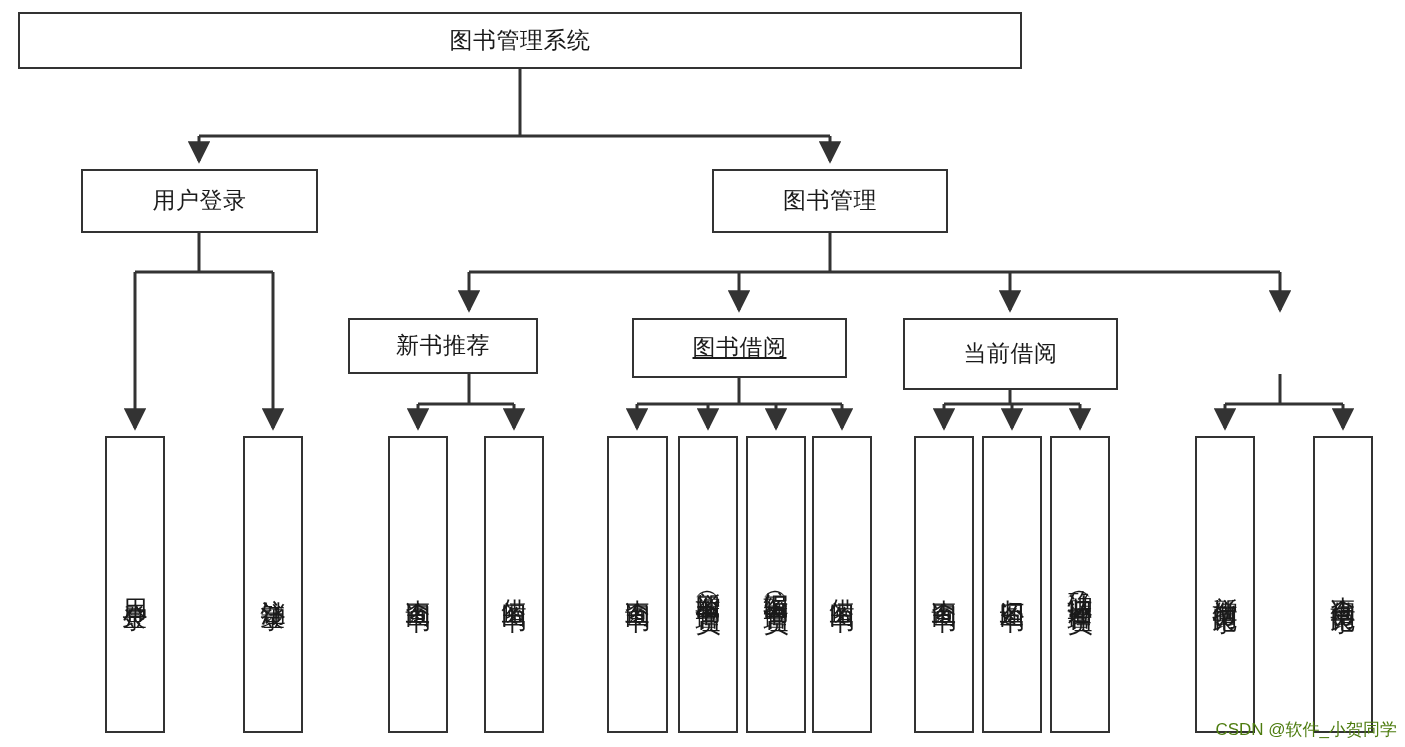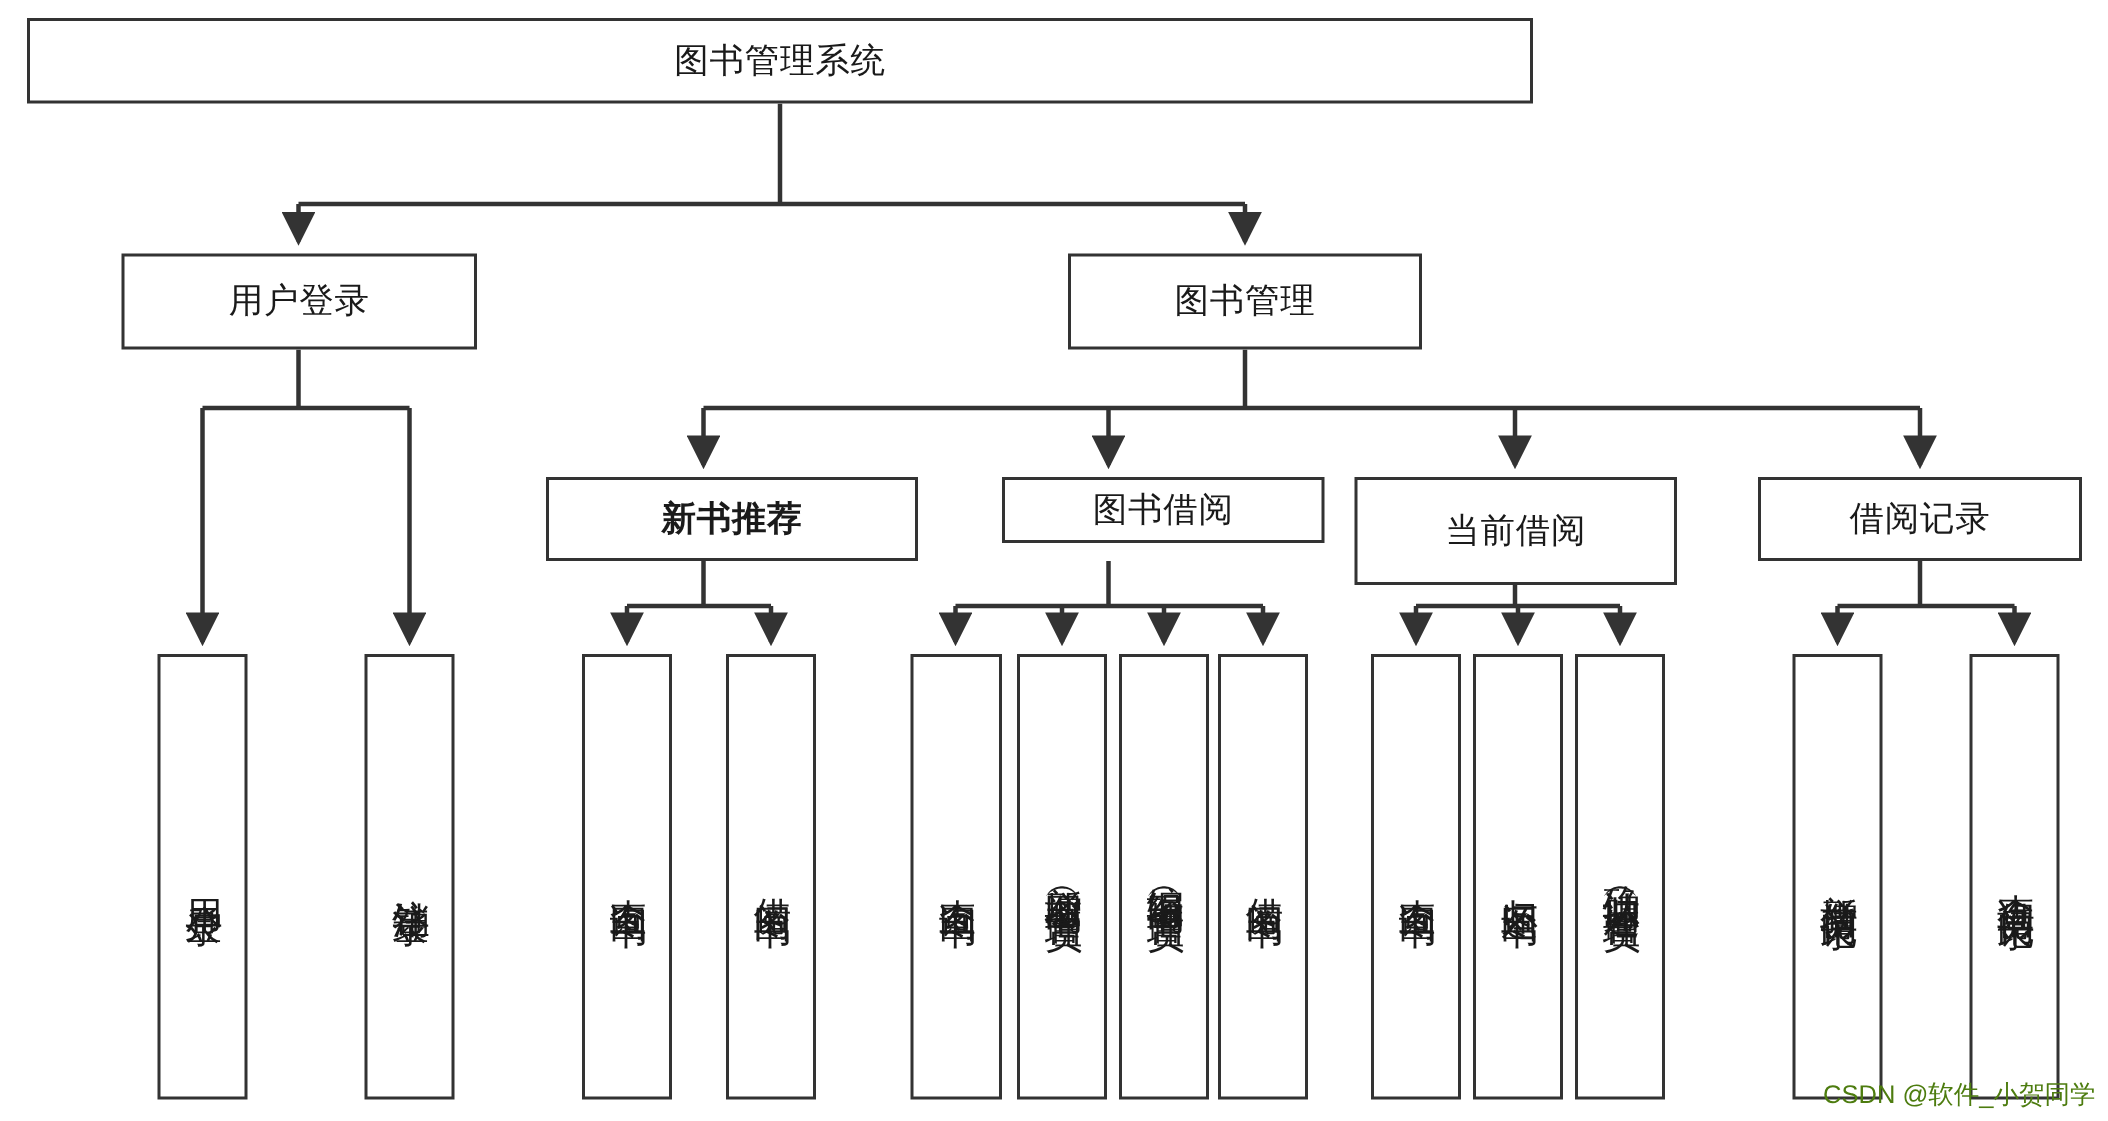--- a/index.html
+++ b/index.html
@@ -127,35 +127,32 @@
   </div>
 
   <div class="node horizontal" style="left: 81px; top: 169px; width: 237px; height: 64px;">
     <span class="label">用户登录</span>
   </div>
 
   <div class="node horizontal" style="left: 712px; top: 169px; width: 236px; height: 64px;">
     <span class="label">图书管理</span>
   </div>
 
-  <div class="node horizontal" style="left: 364px; top: 318px; width: 248px; height: 56px; font-weight: bold;">
+  <div class="node horizontal" style="left: 348px; top: 318px; width: 190px; height: 56px;">
     <span class="label">新书推荐</span>
   </div>
 
-  <div class="node horizontal" style="left: 668px; top: 318px; width: 215px; height: 44px;">
+  <div class="node horizontal" style="left: 632px; top: 318px; width: 215px; height: 60px; text-decoration: underline;">
     <span class="label">图书借阅</span>
   </div>
 
   <div class="node horizontal" style="left: 903px; top: 318px; width: 215px; height: 72px;">
     <span class="label">当前借阅</span>
   </div>
 
-  <div class="node horizontal" style="left: 1172px; top: 318px; width: 216px; height: 56px;">
-    <span class="label">借阅记录</span>
-  </div>
 
   <div class="node vertical" style="left: 105px; top: 436px; width: 60px; height: 297px;">
     <span class="label">用户登录</span>
   </div>
 
   <div class="node vertical" style="left: 243px; top: 436px; width: 60px; height: 297px;">
     <span class="label">注销登录</span>
   </div>
 
   <div class="node vertical" style="left: 388px; top: 436px; width: 60px; height: 297px;">

